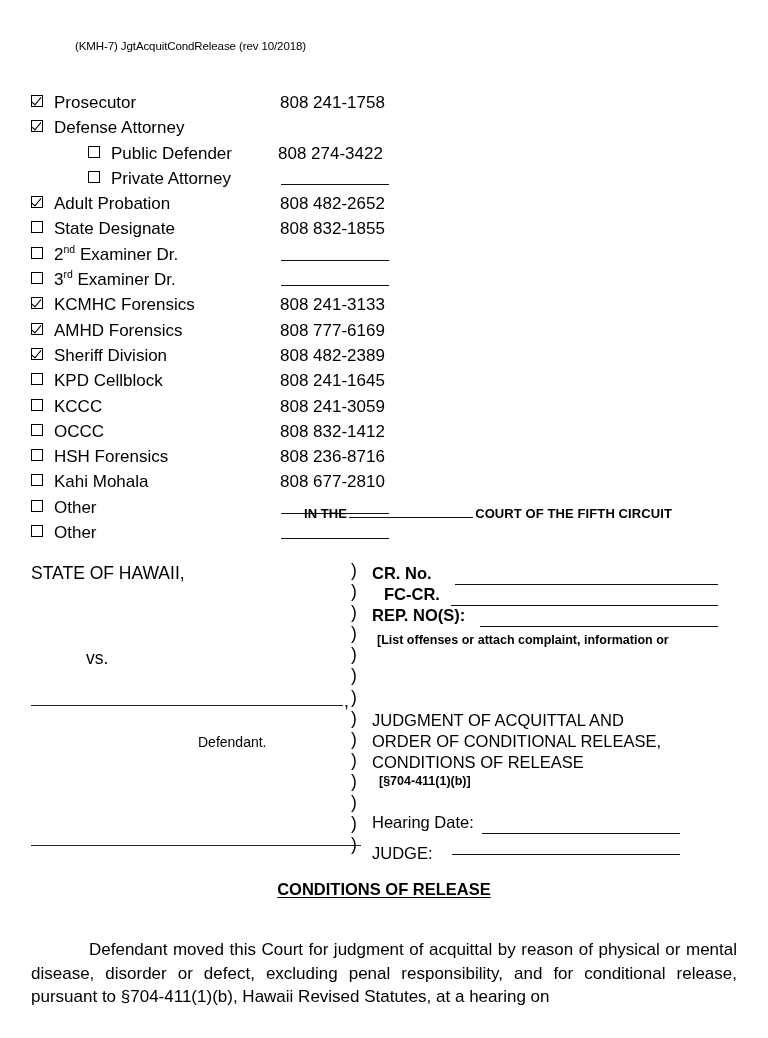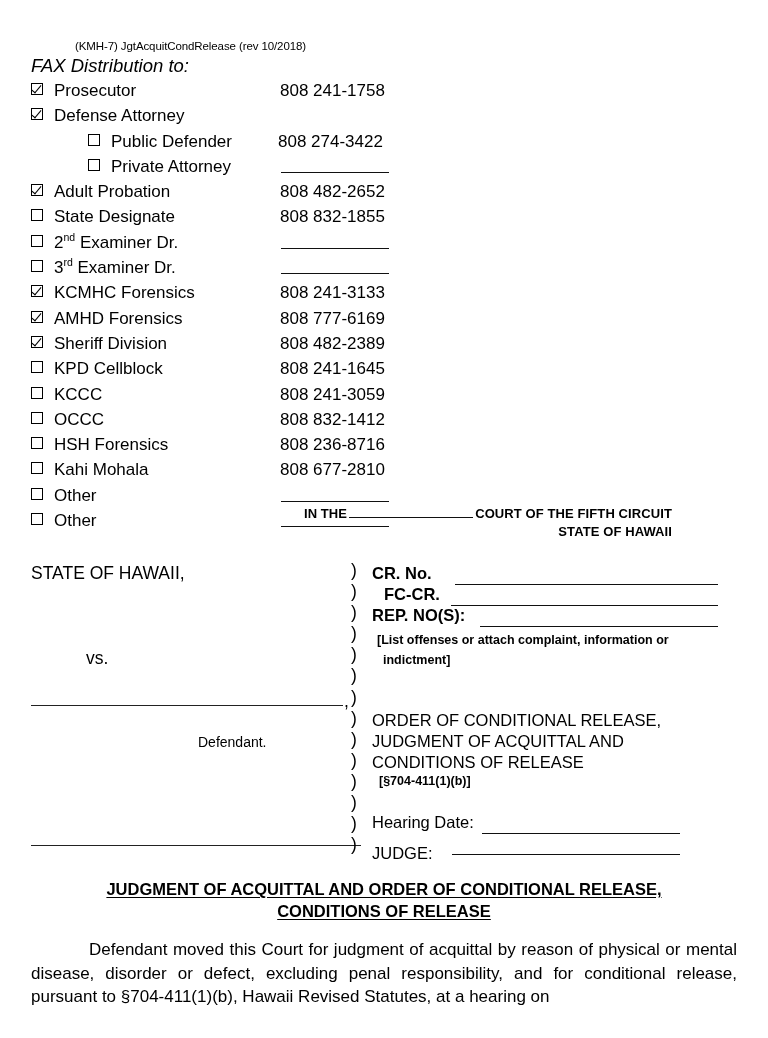--- a/index.html
+++ b/index.html
@@ -38,21 +38,21 @@
     left: 31px;
     top: 55px;
     font-size: 18.5px;
     font-style: italic;
     white-space: nowrap;
   }
 
   .fax-list {
     position: absolute;
     left: 31px;
-    top: 78px;
+    top: 90px;
     width: 340px;
   }
   .fax-row {
     position: relative;
     height: 25.3px;
     line-height: 25.3px;
     white-space: nowrap;
   }
   .fax-row.indented .cb-wrap { left: 57px; }
   .fax-row.indented .fax-label { left: 80px; }
@@ -298,21 +298,20 @@
     text-align: justify;
     text-indent: 58px;
   }
 </style>
 </head>
 <body>
 
 <div class="page">
 
   <div class="form-code">(KMH-7) JgtAcquitCondRelease (rev 10/2018)</div>
-  <div class="fax-title">FAX Distribution to:</div>
 
   <div class="fax-list">
       <div class="fax-row">
         <span class="cb-wrap">
           <span class="cbx checked"></span>
         </span>
         <span class="fax-label">Prosecutor</span>
         <span class="fax-value">808 241-1758</span>
       </div>
       <div class="fax-row">
@@ -430,21 +429,20 @@
         <span class="cb-wrap">
           <span class="cbx"></span>
         </span>
         <span class="fax-label">Other</span>
         <span class="fax-blank"></span>
       </div>
     </div>
 
   <div class="court-head">
     <span>IN THE</span><span class="inline-blank"></span><span>COURT OF THE FIFTH CIRCUIT</span>
-    <span class="line2">STATE OF HAWAII</span>
   </div>
 
   <div class="caption">
 
     <div class="cap-left">
       <div class="cap-plaintiff">STATE OF HAWAII,</div>
       <div class="cap-vs">vs.</div>
       <div class="cap-rule-1"></div>
       <div class="cap-comma">,</div>
       <div class="cap-defendant">Defendant.</div>
@@ -473,39 +471,37 @@
       <div class="cr-rule cr-rule-1"></div>
 
       <div class="cr-line fc-cr">FC-CR.</div>
       <div class="cr-rule cr-rule-2"></div>
 
       <div class="cr-line rep-nos">REP. NO(S):</div>
       <div class="cr-rule cr-rule-3"></div>
 
       <div class="offense-note">
         <span>[List offenses or attach complaint, information or</span>
-        <span class="ln2">indictment]</span>
       </div>
 
       <div class="jt">
+        <div>JUDGMENT OF ACQUITTAL AND</div>
         <div>ORDER OF CONDITIONAL RELEASE,</div>
-        <div>JUDGMENT OF ACQUITTAL AND</div>
         <div>CONDITIONS OF RELEASE</div>
       </div>
 
       <div class="stat-ref">[§704-411(1)(b)]</div>
 
       <div class="hearing-row">Hearing Date:</div>
       <div class="hd-rule"></div>
 
       <div class="judge-row">JUDGE:</div>
       <div class="jd-rule"></div>
     </div>
   </div>
 
   <div class="doc-title">
-    <u>JUDGMENT OF ACQUITTAL AND ORDER OF CONDITIONAL RELEASE,</u>
     <span class="t2"><u>CONDITIONS OF RELEASE </u></span>
   </div>
 
   <div class="body-par">Defendant moved this Court for judgment of acquittal by reason of physical or mental disease, disorder or defect, excluding penal responsibility, and for conditional release, pursuant to §704-411(1)(b), Hawaii Revised Statutes, at a hearing on</div>
 
 </div>
 
 </body></html>

